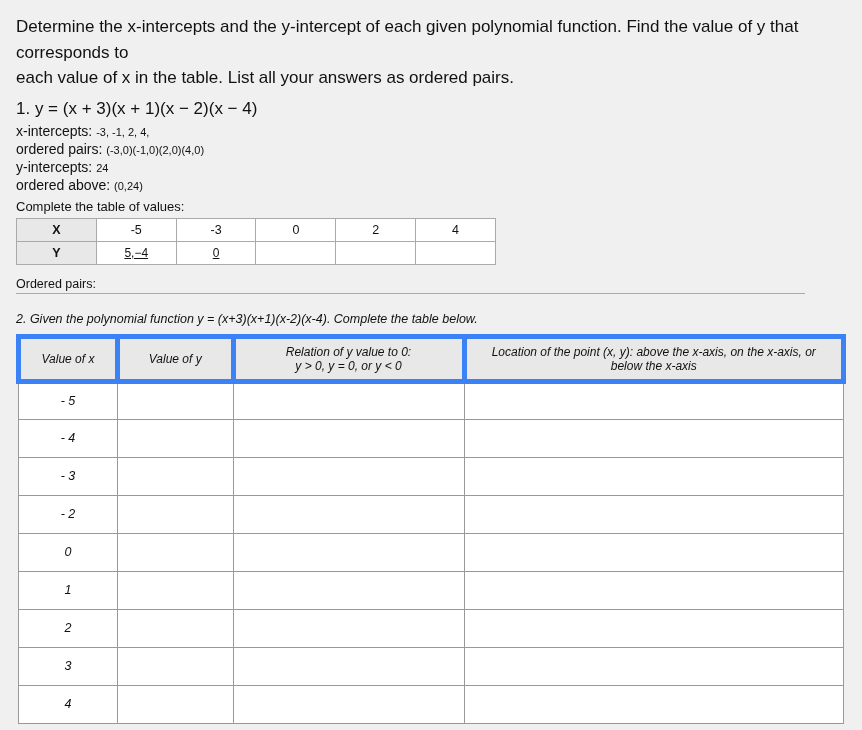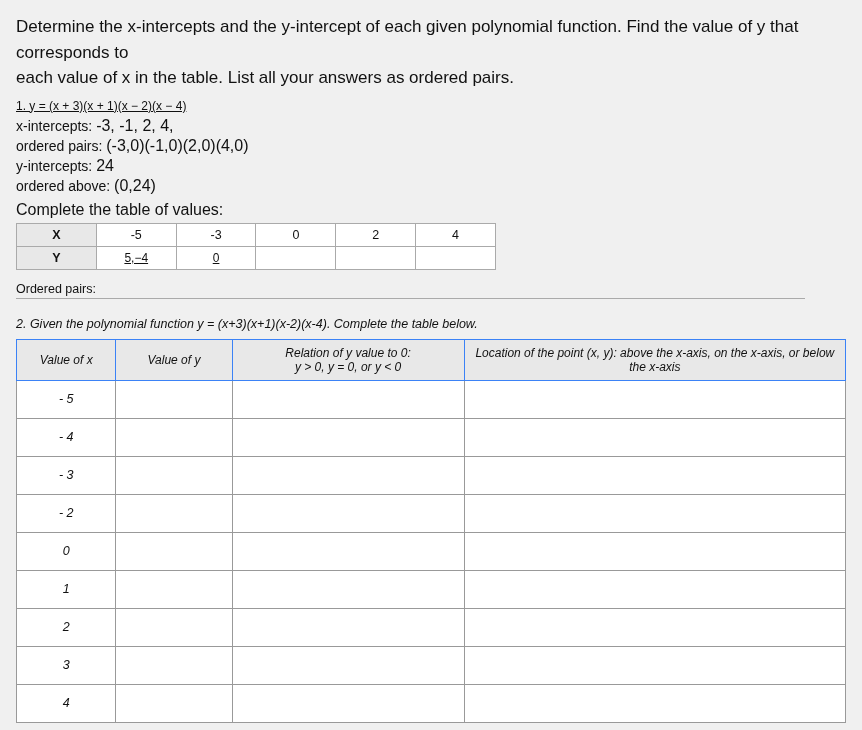--- a/index.html
+++ b/index.html
@@ -14,38 +14,37 @@
     }
     .intro-text {
       font-size: 17px;
       line-height: 1.5;
       margin-bottom: 8px;
     }
     .problem-1 {
       margin-bottom: 10px;
     }
     .problem-1-title {
-      font-size: 12px;
+      font-size: 17px;
       margin-bottom: 4px;
-      text-decoration: underline;
     }
     .line-entry {
       margin-bottom: 2px;
       font-size: 12.5px;
     }
     .label {
       font-size: 14px;
     }
     .hw {
       font-family: 'Comic Sans MS', cursive, sans-serif;
-      font-size: 16px;
+      font-size: 11px;
       text-align: center;
     }
     .complete-label {
-      font-size: 16px;
+      font-size: 13px;
       margin-top: 6px;
       margin-bottom: 4px;
     }
     
     .table1-wrap {
       margin-bottom: 12px;
     }
     .table1 {
       border-collapse: collapse;
       width: 480px;
@@ -83,21 +82,21 @@
       font-size: 12.5px;
       margin-bottom: 8px;
     }
     
     .table2 {
       border-collapse: collapse;
       width: 100%;
       font-size: 12px;
     }
     .table2 th {
-      border: 1px solid #3b82f6;
+      border: 5px solid #3b82f6;
       background: #e8e8e8;
       padding: 6px 8px;
       text-align: center;
       font-weight: normal;
       font-size: 12px;
       vertical-align: middle;
     }
     .table2 td {
       border: 1px solid #999;
       background: #fff;

